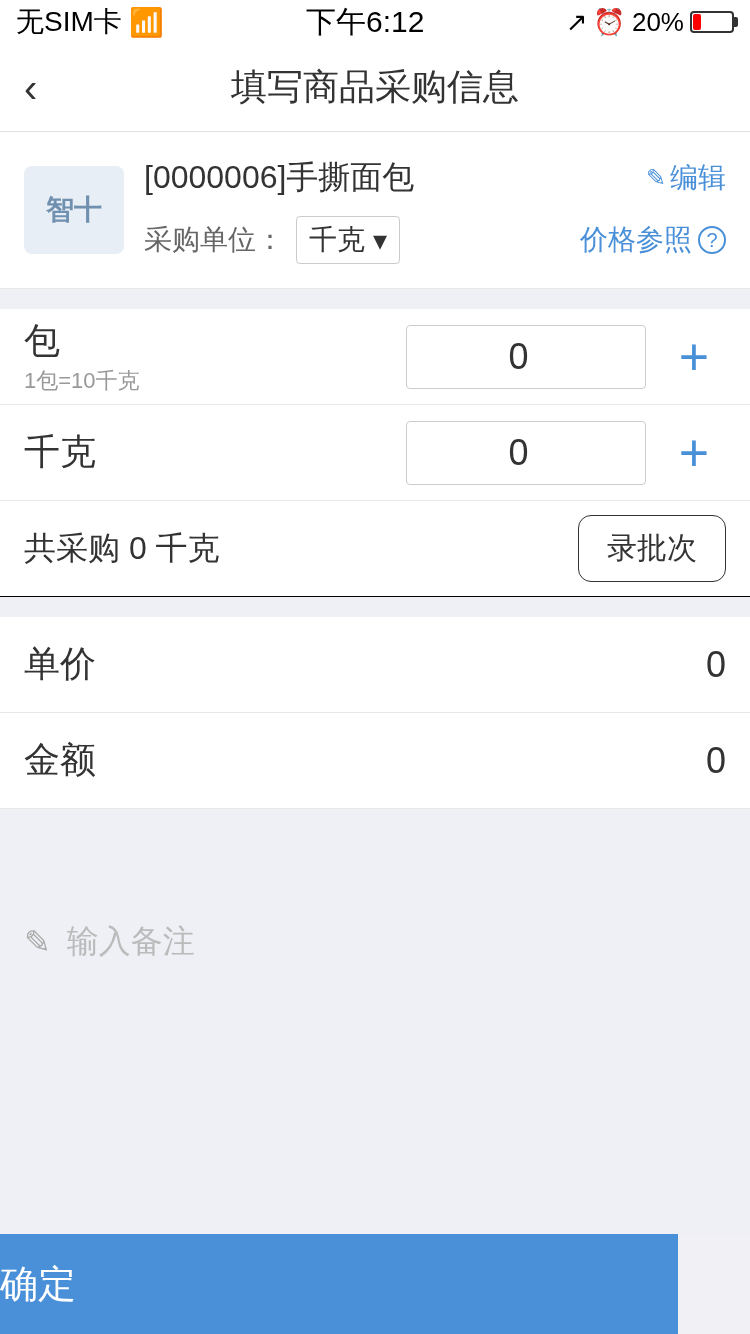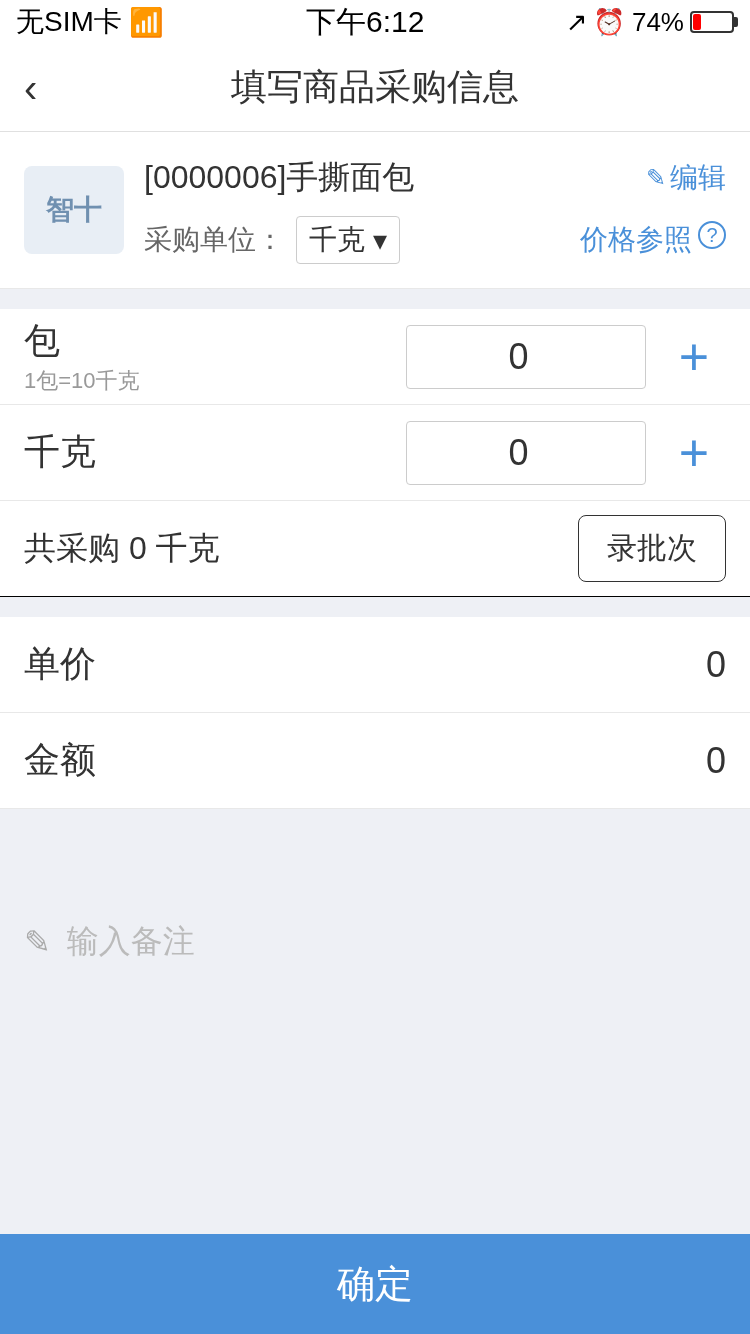--- a/index.html
+++ b/index.html
@@ -123,21 +123,21 @@
       padding: 4px 12px;
       font-size: 28px;
       color: #333;
       gap: 8px;
       cursor: pointer;
     }
     .price-ref {
       color: #4a90d9;
       font-size: 28px;
       display: flex;
-      align-items: flex-start;
+      align-items: center;
       gap: 6px;
       cursor: pointer;
     }
     .price-ref-icon {
       width: 28px; height: 28px;
       border: 2px solid #4a90d9;
       border-radius: 50%;
       display: inline-flex;
       align-items: center;
       justify-content: center;
@@ -218,21 +218,21 @@
       height: 96px;
       background: #fff;
       border-bottom: 1px solid #000000;
     }
     .summary-text {
       font-size: 32px;
       color: #333;
     }
     .batch-btn {
       border: 1px solid #333;
-      border-radius: 8px;
+      border-radius: 13px;
       padding: 12px 28px;
       font-size: 30px;
       color: #333;
       background: #fff;
       cursor: pointer;
     }
 
     
     .price-section {
       background: #fff;
@@ -285,47 +285,47 @@
     .bottom-area {
       flex: 1;
       background: #eef0f5;
     }
 
     
     .confirm-btn-area {
       position: fixed;
       bottom: 0;
       left: 0;
-      width: 750px;
+      width: 678px;
       height: 100px;
       background: #4a90d9;
       display: flex;
       align-items: center;
-      justify-content: center;
+      justify-content: flex-start;
       cursor: pointer;
     }
     .confirm-btn-label {
       font-size: 38px;
       color: #fff;
       font-weight: 400;
     }
   </style>
 </head>
 <body>
 
 <div class="status-bar">
   <div class="status-bar-left">
     <span>无SIM卡</span>
     <span>📶</span>
   </div>
   <div class="status-bar-center">下午6:12</div>
   <div class="status-bar-right">
     <span>↗</span>
     <span>⏰</span>
-    <span>74%</span>
+    <span>20%</span>
     <span>
       <div class="battery-body">
         <div class="battery-fill"></div>
       </div>
     </span>
   </div>
 </div>
 
 <div class="nav-bar">
   <div class="nav-back">‹</div>

